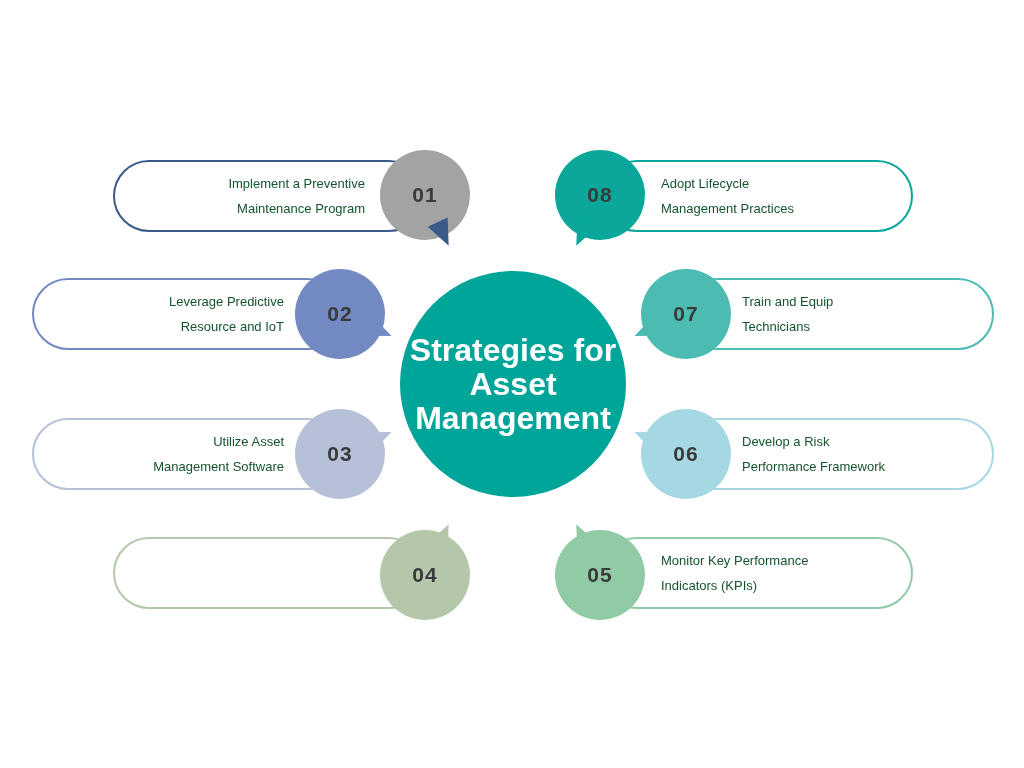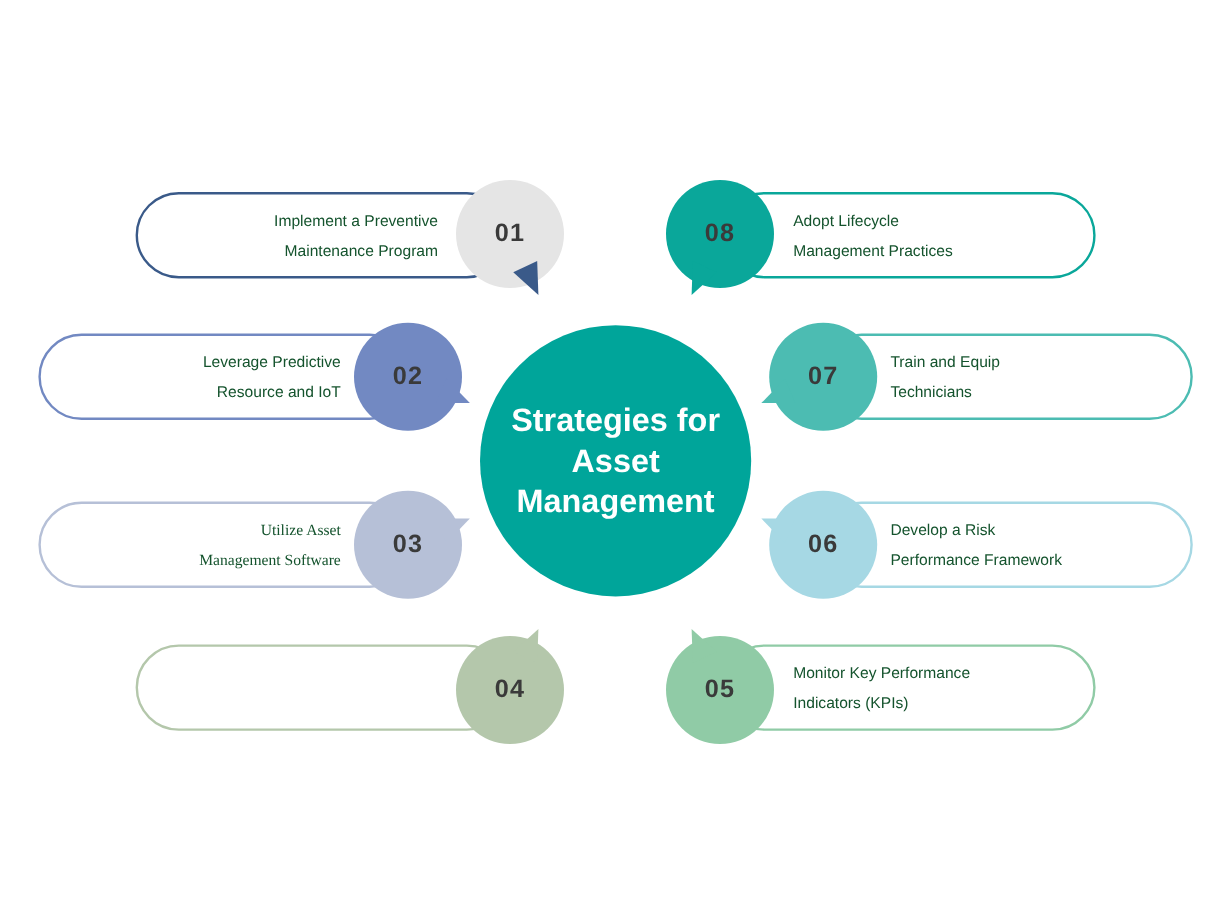--- a/index.html
+++ b/index.html
@@ -20,21 +20,21 @@
     position: absolute;
     left: 400px; top: 271px;
     width: 226px; height: 226px;
     border-radius: 50%;
     background: #00a59a;
     display: flex; align-items: center; justify-content: center;
     z-index: 3;
   }
   .center-text {
     color: #ffffff;
-    font-size: 27px; font-weight: 700;
+    font-size: 32px; font-weight: 700;
     line-height: 34px;
     text-align: center;
   }
   .center-text .line { display: block; }
 
   
   .pill {
     position: absolute;
     width: 312px; height: 72px;
     border: 2px solid #888;
@@ -118,41 +118,41 @@
     </div>
   </div>
 
   <div class="item item-1 side-left">
     <div class="pill" style="border-color: rgb(58, 90, 137);">
       <div class="pill-text">
         <span class="line">Implement a Preventive</span>
         <span class="line">Maintenance Program</span>
       </div>
     </div>
-    <div class="bubble" style="background-color: #e5e5e5;">
+    <div class="bubble" style="background-color: #a3a3a3;">
       <span class="tail" style="border-left-color: rgb(58, 90, 137);"></span>
       <span class="num">01</span>
     </div>
   </div>
 
   <div class="item item-2 side-left">
     <div class="pill" style="border-color: rgb(114, 137, 194);">
       <div class="pill-text">
         <span class="line">Leverage Predictive</span>
         <span class="line">Resource and IoT</span>
       </div>
     </div>
     <div class="bubble" style="background-color: rgb(114, 137, 194);">
       <span class="tail" style="border-left-color: rgb(114, 137, 194);"></span>
       <span class="num">02</span>
     </div>
   </div>
 
   <div class="item item-3 side-left">
-    <div class="pill" style="border-color: rgb(182, 192, 215); font-family: Liberation Serif, serif;">
+    <div class="pill" style="border-color: rgb(182, 192, 215);">
       <div class="pill-text">
         <span class="line">Utilize Asset</span>
         <span class="line">Management Software</span>
       </div>
     </div>
     <div class="bubble" style="background-color: rgb(182, 192, 215);">
       <span class="tail" style="border-left-color: rgb(182, 192, 215);"></span>
       <span class="num">03</span>
     </div>
   </div>

